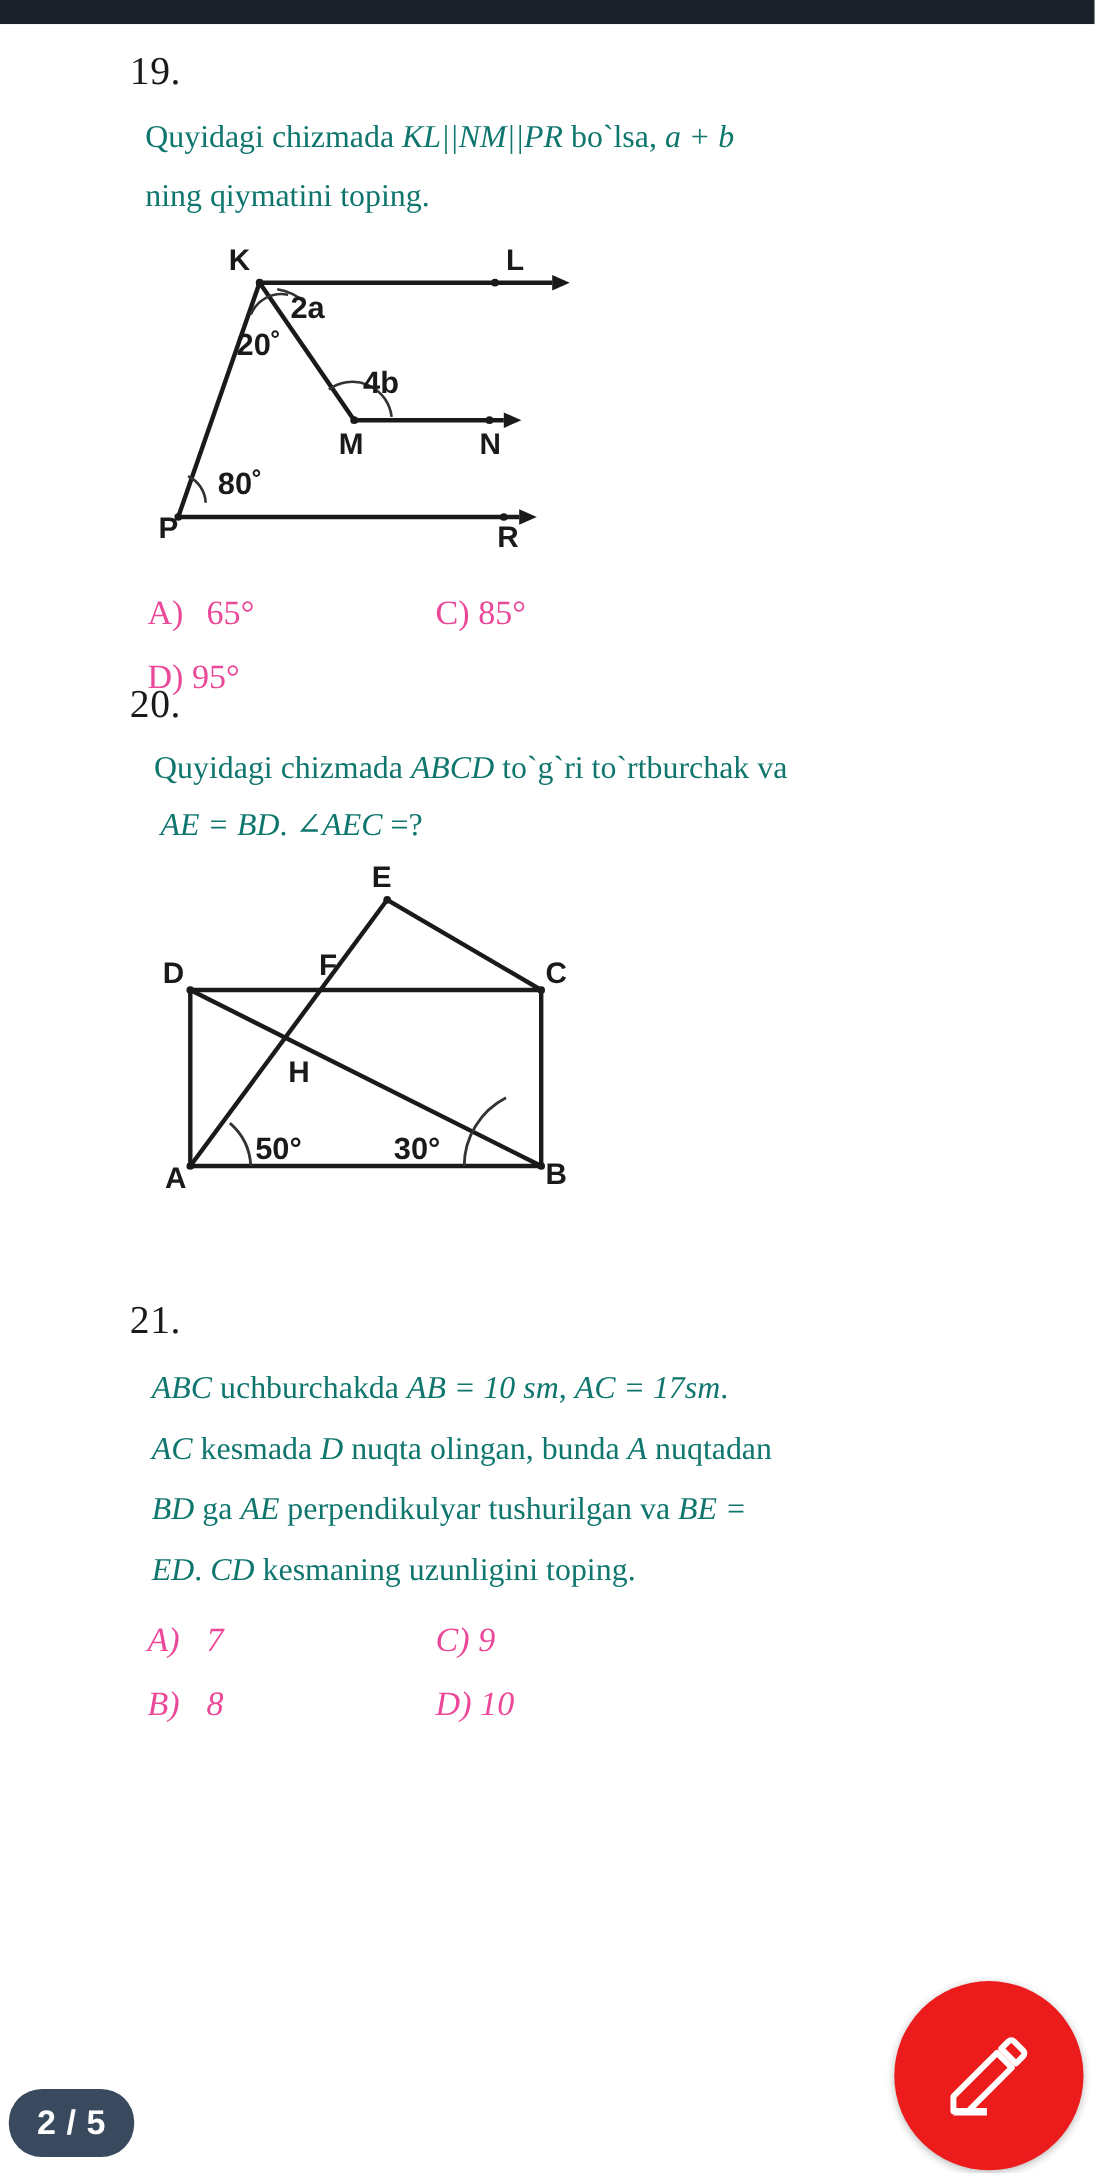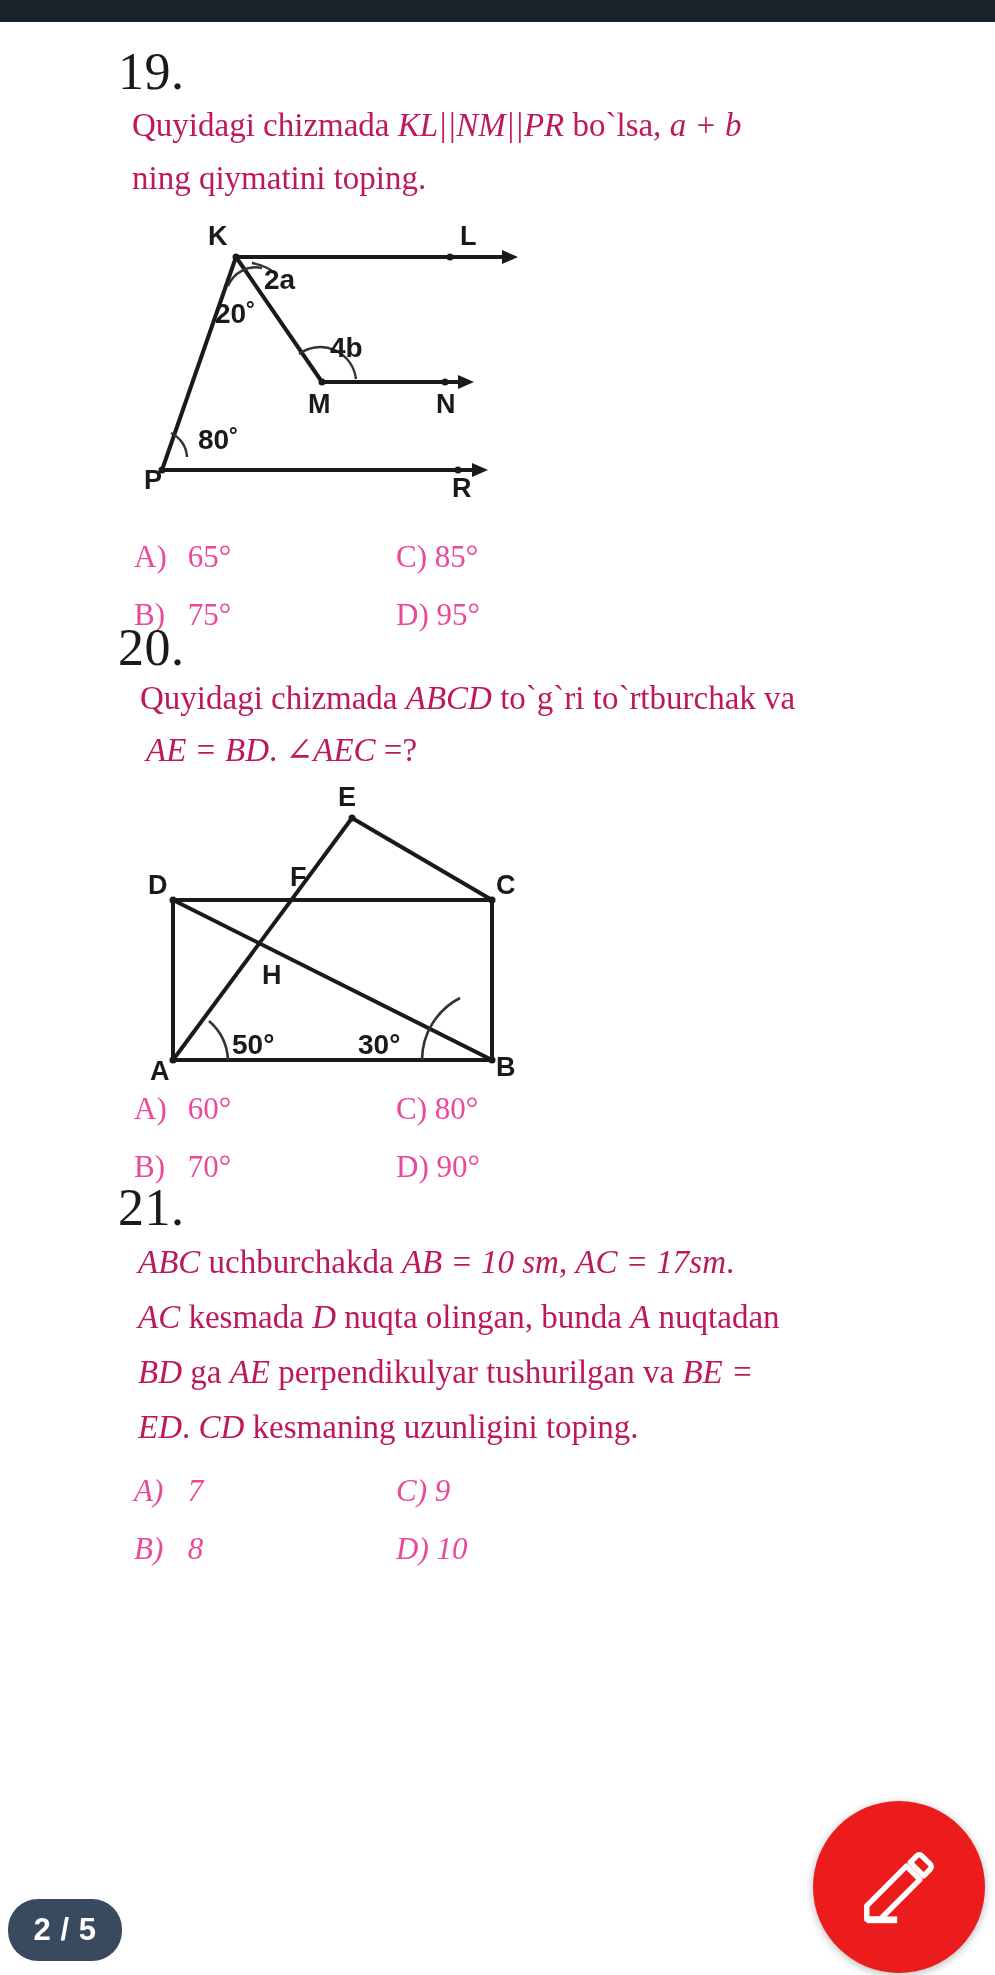--- a/index.html
+++ b/index.html
@@ -31,31 +31,31 @@
     left: 0; top: 22px;
     width: 995px;
     height: 1953px;
     background: #ffffff;
   }
 
   
   .qnum {
     position: absolute;
     font-family: "Liberation Serif", "DejaVu Serif", serif;
-    font-size: 52px;
+    font-size: 36px;
     line-height: 1;
     color: #1a1a1a;
     letter-spacing: .5px;
   }
   .qtext {
     position: absolute;
     font-family: "Liberation Serif", "DejaVu Serif", serif;
-    font-size: 33px;
+    font-size: 29px;
     line-height: 56px;
-    color: #be185d;
+    color: #0f766e;
     white-space: nowrap;
   }
   .qtext i {
     font-style: italic;
   }
 
   
   .options {
     position: absolute;
     width: 560px;
@@ -175,24 +175,20 @@
       <div class="opt left">
         <span class="lab">A)</span>
         <span>65°</span>
       </div>
       <div class="opt">
         <span class="lab2">C)</span>
         <span>85°</span>
       </div>
     </div>
     <div class="optrow">
-      <div class="opt left">
-        <span class="lab">B)</span>
-        <span>75°</span>
-      </div>
       <div class="opt">
         <span class="lab2">D)</span>
         <span>95°</span>
       </div>
     </div>
   </div>
 
   <div class="qnum" style="left:118px; top:600px;">20.</div>
 
   <div class="qtext" id="q20l0" style="left:140px; top:648px;"><span>Quyidagi chizmada </span><i>ABCD</i><span> to`g`ri to`rtburchak va</span></div>
@@ -227,42 +223,20 @@
       <text x="356" y="112" font-family="Liberation Sans, sans-serif" font-size="27" font-weight="bold" fill="#1a1a1a">C</text>
       <text x="122" y="202" font-family="Liberation Sans, sans-serif" font-size="27" font-weight="bold" fill="#1a1a1a">H</text>
       <text x="10" y="298" font-family="Liberation Sans, sans-serif" font-size="27" font-weight="bold" fill="#1a1a1a">A</text>
       <text x="356" y="294" font-family="Liberation Sans, sans-serif" font-size="27" font-weight="bold" fill="#1a1a1a">B</text>
 
       <text x="92" y="272" font-family="Liberation Sans, sans-serif" font-size="28" font-weight="bold" fill="#1a1a1a">50°</text>
       <text x="218" y="272" font-family="Liberation Sans, sans-serif" font-size="28" font-weight="bold" fill="#1a1a1a">30°</text>
     </svg>
   </div>
 
-  <div class="options" style="left:134px; top:1058px;">
-    <div class="optrow">
-      <div class="opt left">
-        <span class="lab">A)</span>
-        <span>60°</span>
-      </div>
-      <div class="opt">
-        <span class="lab2">C)</span>
-        <span>80°</span>
-      </div>
-    </div>
-    <div class="optrow">
-      <div class="opt left">
-        <span class="lab">B)</span>
-        <span>70°</span>
-      </div>
-      <div class="opt">
-        <span class="lab2">D)</span>
-        <span>90°</span>
-      </div>
-    </div>
-  </div>
 
   <div class="qnum" style="left:118px; top:1160px;">21.</div>
 
   <div class="qtext" id="q21l0" style="left:138px; top:1212px;"><i>ABC</i><span> uchburchakda </span><i>AB = 10 sm</i><span>, </span><i>AC = 17sm</i><span>.</span></div>
   <div class="qtext" id="q21l1" style="left:138px; top:1267px;"><i>AC</i><span> kesmada </span><i>D</i><span> nuqta olingan, bunda </span><i>A</i><span> nuqtadan</span></div>
   <div class="qtext" id="q21l2" style="left:138px; top:1322px;"><i>BD</i><span> ga </span><i>AE</i><span> perpendikulyar tushurilgan va </span><i>BE =</i></div>
   <div class="qtext" id="q21l3" style="left:138px; top:1377px;"><i>ED</i><span>. </span><i>CD</i><span> kesmaning uzunligini toping.</span></div>
 
   <div class="options" style="left:134px; top:1440px;font-style:italic;">
     <div class="optrow">

